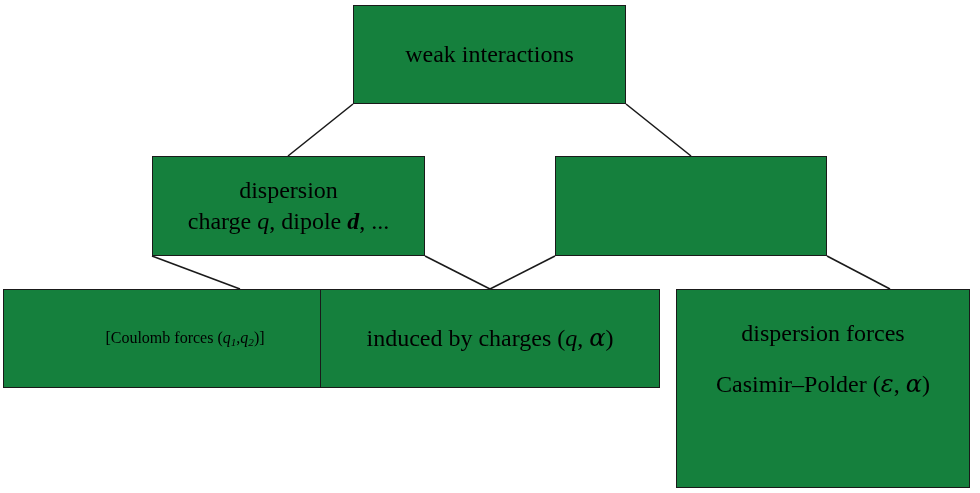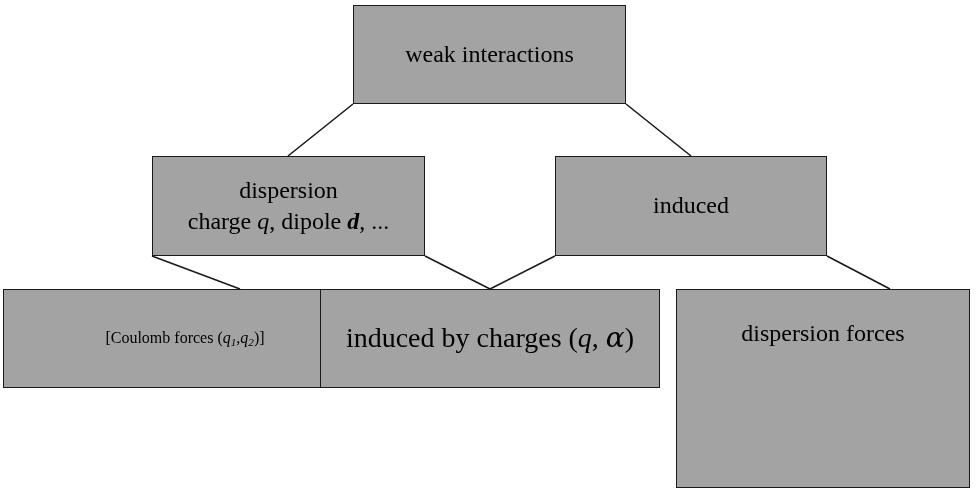--- a/index.html
+++ b/index.html
@@ -21,39 +21,39 @@
     left: 0;
     top: 0;
     width: 980px;
     height: 493px;
     pointer-events: none;
   }
   .node {
     position: absolute;
     box-sizing: border-box;
     border: 1.6px solid #1a1a1a;
-    background: #a3a3a3;
+    background: #15803d;
     display: flex;
     flex-direction: column;
     align-items: center;
     justify-content: center;
     text-align: center;
     line-height: 1.30;
     z-index: 2;
   }
   .line {
     display: block;
     white-space: nowrap;
   }
   
   #node-root        { left: 353px; top: 5px;   width: 273px; height: 99px;  font-size: 24px; }
   #node-permanent   { left: 152px; top: 156px; width: 273px; height: 100px; font-size: 24px; }
   #node-induced     { left: 555px; top: 156px; width: 272px; height: 100px; font-size: 24px; }
   #node-coulomb     { left: 3px;   top: 289px; width: 364px; height: 99px;  font-size: 16px; }
-  #node-debye       { left: 320px; top: 289px; width: 340px; height: 99px;  font-size: 28px; }
+  #node-debye       { left: 320px; top: 289px; width: 340px; height: 99px;  font-size: 24px; }
   #node-dispersion  { left: 676px; top: 289px; width: 294px; height: 199px; font-size: 24px;
                       justify-content: flex-start; padding-top: 28px; }
   #node-dispersion .gap { height: 20px; }
   
   i.mi { font-style: italic; }
   b.vec { font-style: italic; font-weight: bold; }
   sub { font-size: 0.70em; vertical-align: baseline; position: relative; top: 0.28em; }
   .sym { font-family: "DejaVu Serif", serif; font-style: italic; }
 </style>
 </head>
@@ -79,29 +79,29 @@
   <div class="node" id="node-root">
     <span class="line">weak interactions</span>
   </div>
 
   <div class="node" id="node-permanent">
     <span class="line">dispersion</span>
     <span class="line">charge <i class="mi">q</i>, dipole <b class="vec">d</b>, ...</span>
   </div>
 
   <div class="node" id="node-induced">
-    <span class="line">induced</span>
   </div>
 
   <div class="node" id="node-coulomb">
     <span class="line">[Coulomb forces (<i class="mi">q</i><sub><i class="mi">1</i></sub>,<i class="mi">q</i><sub><i class="mi">2</i></sub>)]</span>
   </div>
 
   <div class="node" id="node-debye">
     <span class="line">induced by charges (<i class="mi">q</i>, <span class="sym">α</span>)</span>
   </div>
 
   <div class="node" id="node-dispersion">
     <span class="line">dispersion forces</span>
     <span class="gap"></span>
+    <span class="line">Casimir–Polder (<span class="sym">ε</span>, <span class="sym">α</span>)</span>
   </div>
 
 </div>
 
 </body></html>

